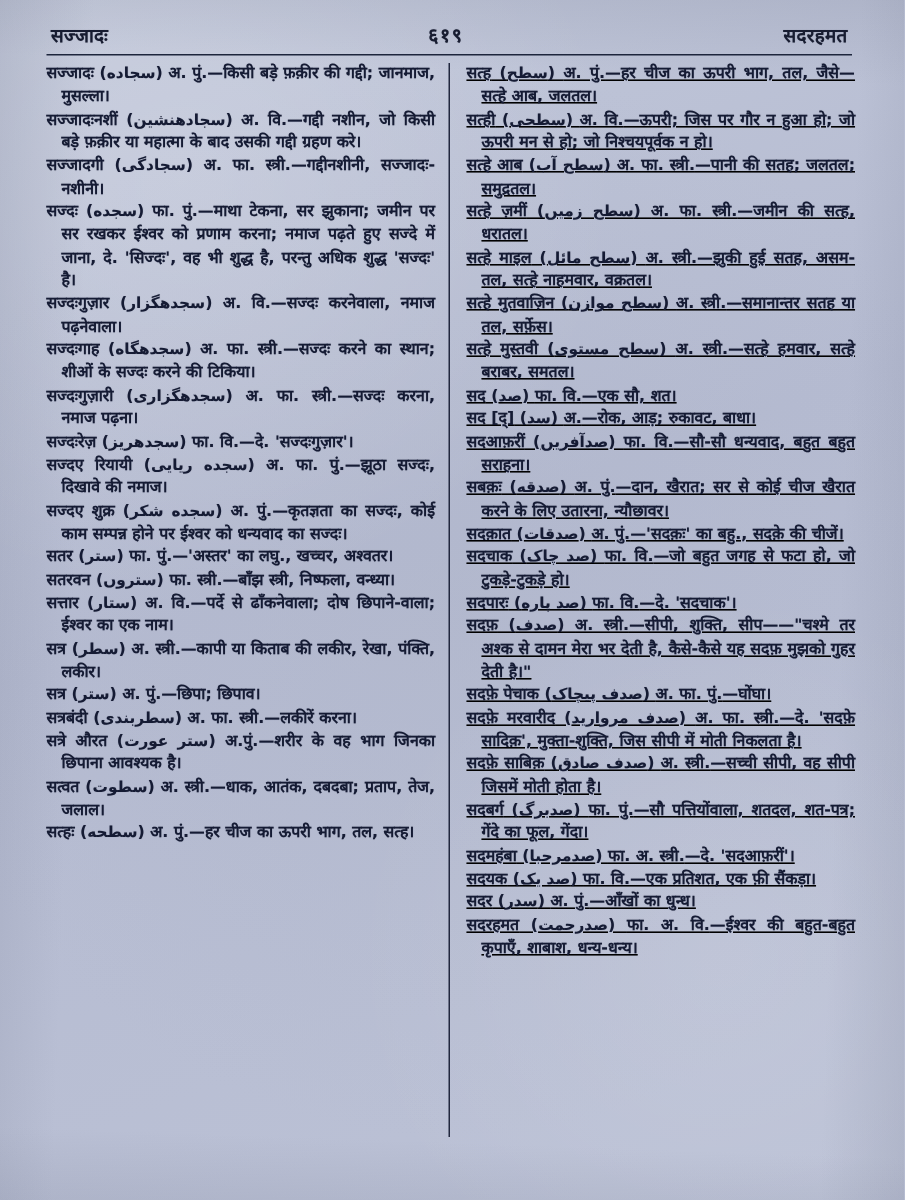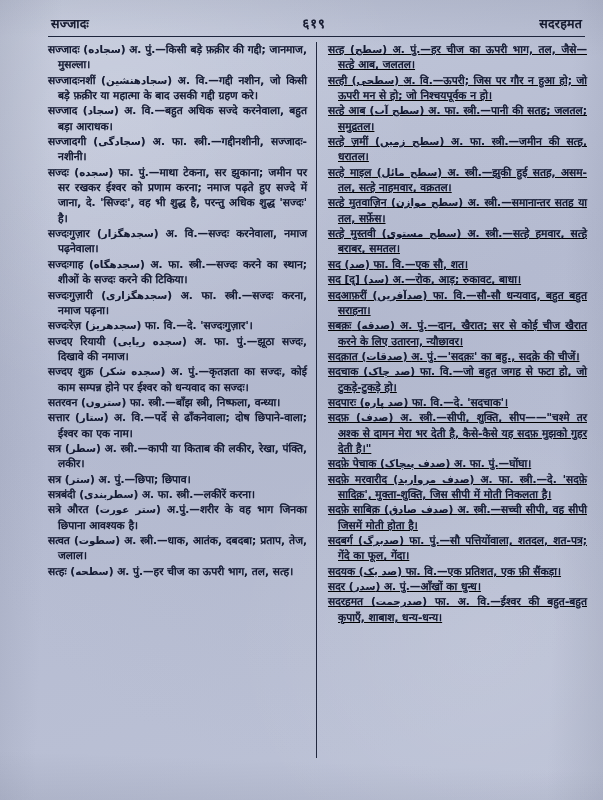--- a/index.html
+++ b/index.html
@@ -32,21 +32,21 @@
     background:
       linear-gradient(92deg, rgba(120,126,148,0.22) 0%, rgba(120,126,148,0) 10%),
       linear-gradient(272deg, rgba(120,126,148,0.20) 0%, rgba(120,126,148,0) 9%),
       linear-gradient(182deg, rgba(120,126,148,0.20) 0%, rgba(120,126,148,0) 7%),
       linear-gradient(2deg, rgba(120,126,148,0.18) 0%, rgba(120,126,148,0) 6%);
     pointer-events: none;
   }
 
   .sheet {
     position: absolute;
-    left: 48px;
+    left: 31px;
     top: 14px;
     width: 537px;
     height: 760px;
   }
 
   
   .running-head {
     display: flex;
     align-items: baseline;
     justify-content: space-between;
@@ -132,29 +132,29 @@
     <span class="folio">६१९</span>
     <span>सदरहमत</span>
   </div>
 
   <div class="rule"></div>
 
   <div class="columns">
     <div class="col col-left" id="col-left">
         <p class="entry"><span class="hw">सज्जादः</span> (<span class="ar">سجاده</span>) <span>अ. पुं.</span><span class="gl">—किसी बड़े फ़क़ीर की गद्दी; जानमाज, मुसल्ला।</span></p>
         <p class="entry"><span class="hw">सज्जादःनशीं</span> (<span class="ar">سجادهنشین</span>) <span>अ. वि.</span><span class="gl">—गद्दी नशीन, जो किसी बड़े फ़क़ीर या महात्मा के बाद उसकी गद्दी ग्रहण करे।</span></p>
-        <p class="entry"><span class="hw">सज्जाद</span> (<span class="ar">سجاد</span>) <span>अ. वि.</span><span class="gl">—बहुत अधिक सज्दे करनेवाला, बहुत बड़ा आराधक।</span></p>
         <p class="entry"><span class="hw">सज्जादगी</span> (<span class="ar">سجادگی</span>) <span>अ. फा. स्त्री.</span><span class="gl">—गद्दीनशीनी, सज्जादः-नशीनी।</span></p>
         <p class="entry"><span class="hw">सज्दः</span> (<span class="ar">سجده</span>) <span>फा. पुं.</span><span class="gl">—माथा टेकना, सर झुकाना; जमीन पर सर रखकर ईश्वर को प्रणाम करना; नमाज पढ़ते हुए सज्दे में जाना, दे. 'सिज्दः', वह भी शुद्ध है, परन्तु अधिक शुद्ध 'सज्दः' है।</span></p>
         <p class="entry"><span class="hw">सज्दःगुज़ार</span> (<span class="ar">سجدهگزار</span>) <span>अ. वि.</span><span class="gl">—सज्दः करनेवाला, नमाज पढ़नेवाला।</span></p>
         <p class="entry"><span class="hw">सज्दःगाह</span> (<span class="ar">سجدهگاه</span>) <span>अ. फा. स्त्री.</span><span class="gl">—सज्दः करने का स्थान; शीओं के सज्दः करने की टिकिया।</span></p>
         <p class="entry"><span class="hw">सज्दःगुज़ारी</span> (<span class="ar">سجدهگزاری</span>) <span>अ. फा. स्त्री.</span><span class="gl">—सज्दः करना, नमाज पढ़ना।</span></p>
         <p class="entry"><span class="hw">सज्दःरेज़</span> (<span class="ar">سجدهریز</span>) <span>फा. वि.</span><span class="gl">—दे. 'सज्दःगुज़ार'।</span></p>
         <p class="entry"><span class="hw">सज्दए रियायी</span> (<span class="ar">سجده ریایی</span>) <span>अ. फा. पुं.</span><span class="gl">—झूठा सज्दः, दिखावे की नमाज।</span></p>
         <p class="entry"><span class="hw">सज्दए शुक्र</span> (<span class="ar">سجده شکر</span>) <span>अ. पुं.</span><span class="gl">—कृतज्ञता का सज्दः, कोई काम सम्पन्न होने पर ईश्वर को धन्यवाद का सज्दः।</span></p>
+        <p class="entry"><span class="hw">सतर</span> (<span class="ar">ستر</span>) <span>फा. पुं.</span><span class="gl">—'अस्तर' का लघु., खच्चर, अश्वतर।</span></p>
         <p class="entry"><span class="hw">सतरवन</span> (<span class="ar">ستروں</span>) <span>फा. स्त्री.</span><span class="gl">—बाँझ स्त्री, निष्फला, वन्ध्या।</span></p>
         <p class="entry"><span class="hw">सत्तार</span> (<span class="ar">ستار</span>) <span>अ. वि.</span><span class="gl">—पर्दे से ढाँकनेवाला; दोष छिपाने-वाला; ईश्वर का एक नाम।</span></p>
         <p class="entry"><span class="hw">सत्र</span> (<span class="ar">سطر</span>) <span>अ. स्त्री.</span><span class="gl">—कापी या किताब की लकीर, रेखा, पंक्ति, लकीर।</span></p>
         <p class="entry"><span class="hw">सत्र</span> (<span class="ar">ستر</span>) <span>अ. पुं.</span><span class="gl">—छिपा; छिपाव।</span></p>
         <p class="entry"><span class="hw">सत्रबंदी</span> (<span class="ar">سطربندی</span>) <span>अ. फा. स्त्री.</span><span class="gl">—लकीरें करना।</span></p>
         <p class="entry"><span class="hw">सत्रे औरत</span> (<span class="ar">ستر عورت</span>) <span>अ.पुं.</span><span class="gl">—शरीर के वह भाग जिनका छिपाना आवश्यक है।</span></p>
         <p class="entry"><span class="hw">सत्वत</span> (<span class="ar">سطوت</span>) <span>अ. स्त्री.</span><span class="gl">—धाक, आतंक, दबदबा; प्रताप, तेज, जलाल।</span></p>
         <p class="entry"><span class="hw">सत्हः</span> (<span class="ar">سطحه</span>) <span>अ. पुं.</span><span class="gl">—हर चीज का ऊपरी भाग, तल, सत्ह।</span></p>
       </div>
     <div class="divider"></div>
@@ -171,19 +171,20 @@
         <p class="entry"><span class="hw">सदआफ़रीं</span> (<span class="ar">صدآفریں</span>) <span>फा. वि.</span><span class="gl">—सौ-सौ धन्यवाद, बहुत बहुत सराहना।</span></p>
         <p class="entry"><span class="hw">सबक़ः</span> (<span class="ar">صدقه</span>) <span>अ. पुं.</span><span class="gl">—दान, खैरात; सर से कोई चीज खैरात करने के लिए उतारना, न्यौछावर।</span></p>
         <p class="entry"><span class="hw">सदक़ात</span> (<span class="ar">صدقات</span>) <span>अ. पुं.</span><span class="gl">—'सदक़ः' का बहु., सदक़े की चीजें।</span></p>
         <p class="entry"><span class="hw">सदचाक</span> (<span class="ar">صد چاک</span>) <span>फा. वि.</span><span class="gl">—जो बहुत जगह से फटा हो, जो टुकड़े-टुकड़े हो।</span></p>
         <p class="entry"><span class="hw">सदपारः</span> (<span class="ar">صد پاره</span>) <span>फा. वि.</span><span class="gl">—दे. 'सदचाक'।</span></p>
         <p class="entry"><span class="hw">सदफ़</span> (<span class="ar">صدف</span>) <span>अ. स्त्री.</span><span class="gl">—सीपी, शुक्ति, सीप——"चश्मे तर अश्क से दामन मेरा भर देती है, कैसे-कैसे यह सदफ़ मुझको गुहर देती है।"</span></p>
         <p class="entry"><span class="hw">सदफ़े पेचाक</span> (<span class="ar">صدف پیچاک</span>) <span>अ. फा. पुं.</span><span class="gl">—घोंघा।</span></p>
         <p class="entry"><span class="hw">सदफ़े मरवारीद</span> (<span class="ar">صدف مروارید</span>) <span>अ. फा. स्त्री.</span><span class="gl">—दे. 'सदफ़े सादिक़', मुक्ता-शुक्ति, जिस सीपी में मोती निकलता है।</span></p>
         <p class="entry"><span class="hw">सदफ़े साबिक़</span> (<span class="ar">صدف صادق</span>) <span>अ. स्त्री.</span><span class="gl">—सच्ची सीपी, वह सीपी जिसमें मोती होता है।</span></p>
         <p class="entry"><span class="hw">सदबर्ग</span> (<span class="ar">صدبرگ</span>) <span>फा. पुं.</span><span class="gl">—सौ पत्तियोंवाला, शतदल, शत-पत्र; गेंदे का फूल, गेंदा।</span></p>
+        <p class="entry"><span class="hw">सदमहंबा</span> (<span class="ar">صدمرحبا</span>) <span>फा. अ. स्त्री.</span><span class="gl">—दे. 'सदआफ़रीं'।</span></p>
         <p class="entry"><span class="hw">सदयक</span> (<span class="ar">صد یک</span>) <span>फा. वि.</span><span class="gl">—एक प्रतिशत, एक फ़ी सैंकड़ा।</span></p>
         <p class="entry"><span class="hw">सदर</span> (<span class="ar">سدر</span>) <span>अ. पुं.</span><span class="gl">—आँखों का धुन्ध।</span></p>
         <p class="entry"><span class="hw">सदरहमत</span> (<span class="ar">صدرحمت</span>) <span>फा. अ. वि.</span><span class="gl">—ईश्वर की बहुत-बहुत कृपाएँ, शाबाश, धन्य-धन्य।</span></p>
       </div>
   </div>
 
 </div>
 
 </body></html>

